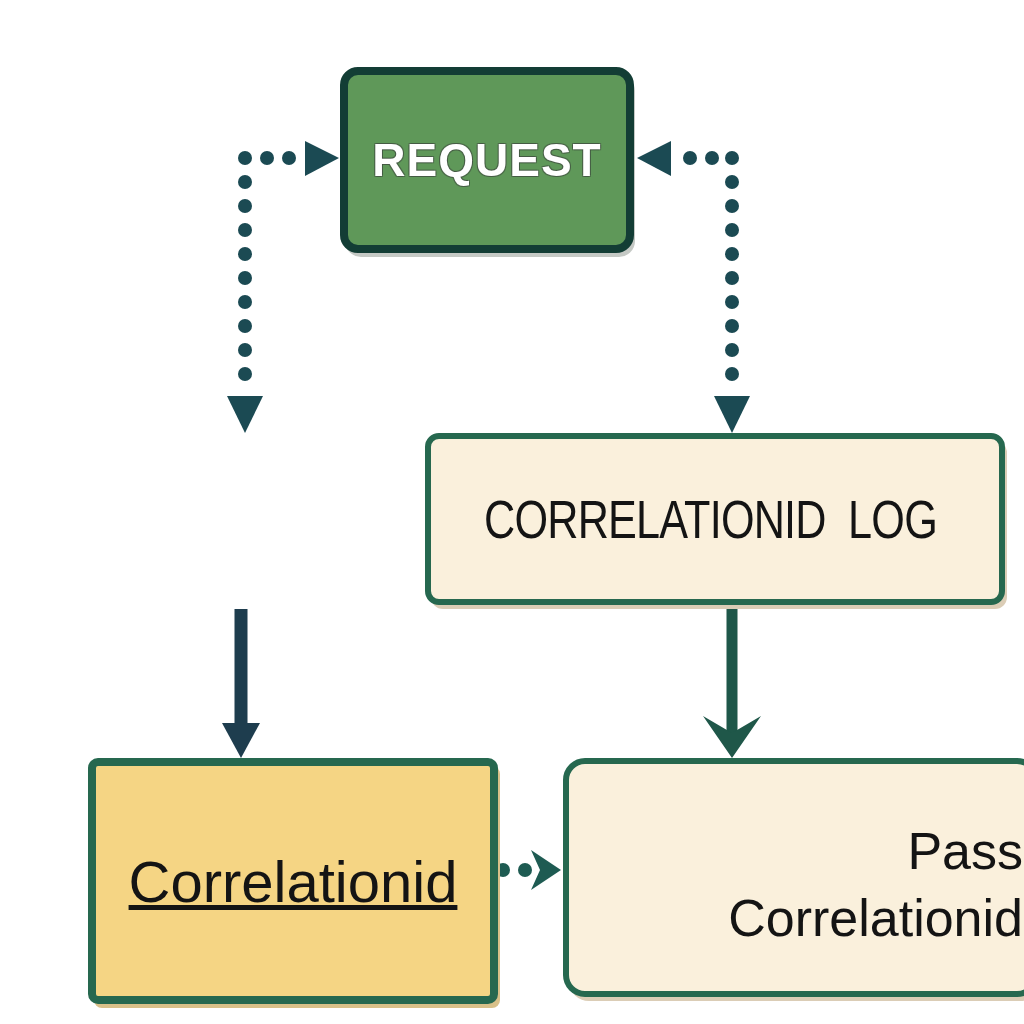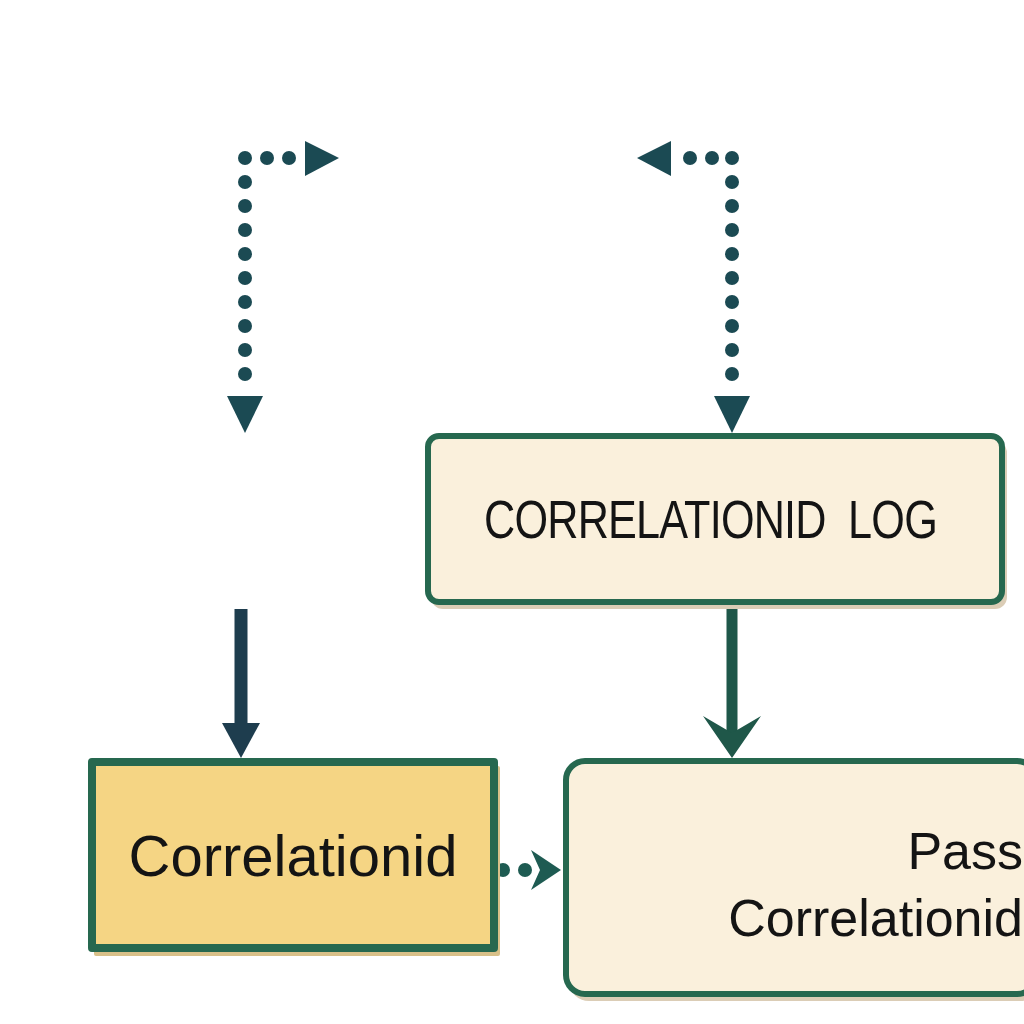--- a/index.html
+++ b/index.html
@@ -64,25 +64,26 @@
     text-align: center;
   }
   .node-corrlog .condensed {
     transform: scaleX(0.80);
     transform-origin: 46% center;
     white-space: pre;
     letter-spacing: -1px;
   }
   .node-correlationid {
     left: 88px; top: 758px;
-    width: 410px; height: 194px;
+    width: 410px; height: 246px;
     border-width: 8px;
-    border-radius: 4px;
+    border-radius: 10px;
     font-size: 58px;
     box-shadow: 4px 6px 0 -2px #d8c089;
+    text-decoration: underline;
   }
   .node-pass {
     left: 563px; top: 758px;
     width: 476px; height: 239px;
     border-width: 6px;
     border-radius: 22px;
     font-size: 52px;
     line-height: 1.27;
     justify-content: flex-start;
     text-align: right;
@@ -142,20 +143,23 @@
       <path d="M732 758 L703 716 L732 733 L761 716 Z" fill="#1f5749"></path>
     </g>
 
     <g fill="#1e5b52">
       <circle cx="503" cy="870" r="7"></circle>
       <circle cx="525" cy="870" r="7"></circle>
       <path d="M561 870 L531 850 L540 870 L531 890 Z"></path>
     </g>
   </svg>
 
+  <div class="node node-request" style="background: rgb(95, 152, 89); border-color: rgb(19, 61, 53); color: rgb(255, 255, 255);">
+    <span class="label">REQUEST</span>
+  </div>
 
 
   <div class="node node-corrlog" style="background: rgb(250, 240, 220); border-color: rgb(38, 104, 79); color: rgb(20, 20, 20);">
     <span class="label condensed">CORRELATIONID  LOG</span>
   </div>
 
   <div class="node node-correlationid" style="background: rgb(245, 213, 132); border-color: rgb(38, 104, 79); color: rgb(20, 20, 20);">
     <span class="label">Correlationid</span>
   </div>
 

